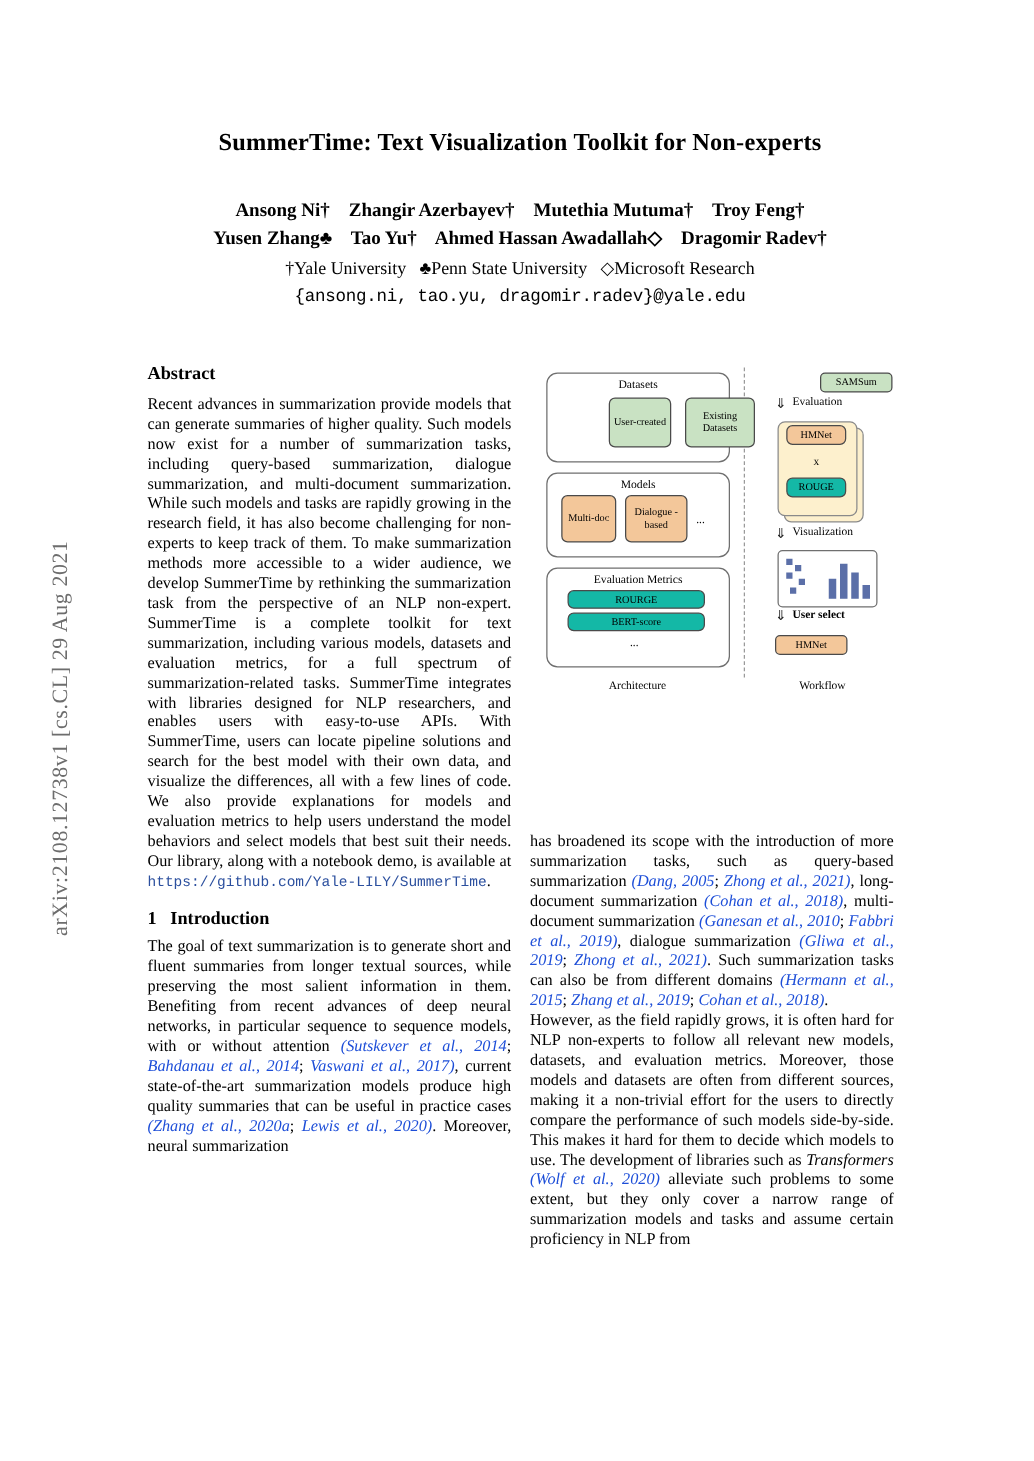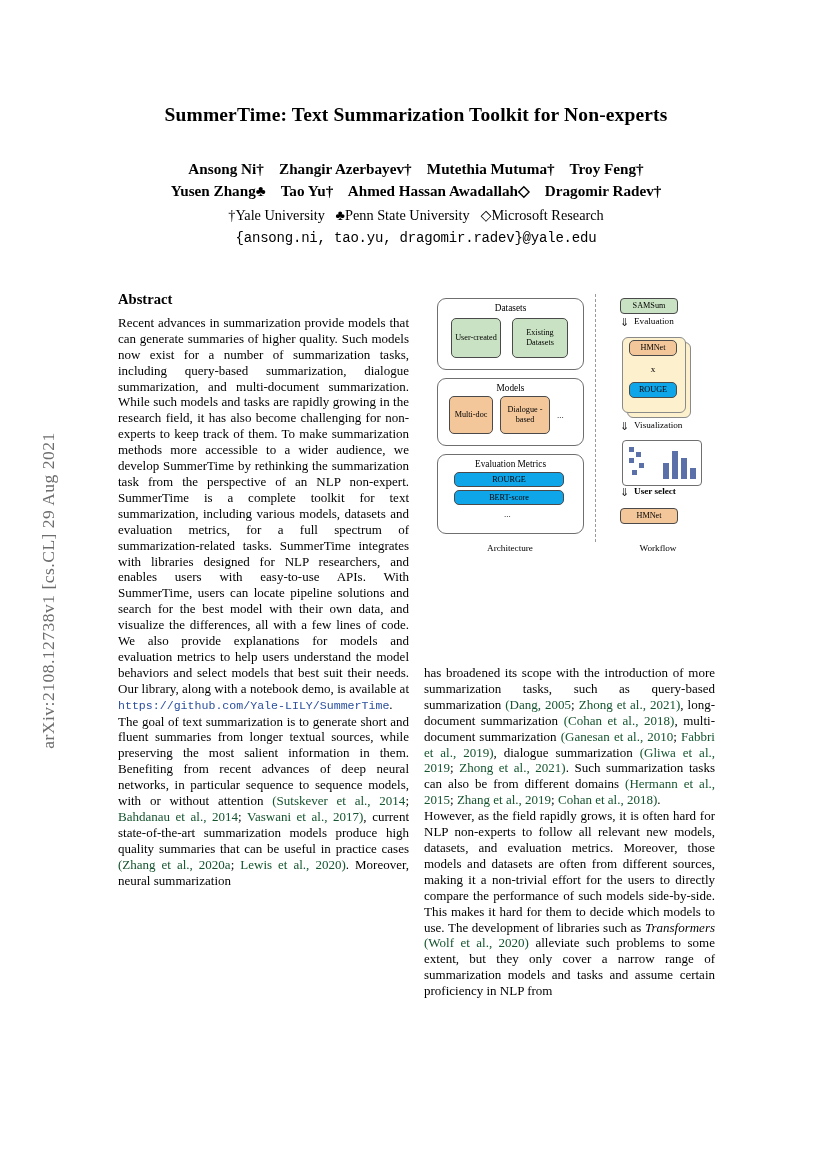--- a/index.html
+++ b/index.html
@@ -93,21 +93,21 @@
   }
   .abstract-head {
     font-size: 14.6px;
     font-weight: bold;
     text-align: left;
     margin: 0 0 7px 0;
   }
   p.body { margin: 0; text-indent: 0; }
   p.body + p.body { margin-top: 0px; }
   .indent { text-indent: 12px; }
-  .cite { color: #14532d; }
+  .cite { color: #1d4ed8; font-style: italic; }
   .link {
     color: #2b4f9e;
     font-family: "Liberation Mono", monospace;
     font-size: 11.6px;
     text-decoration: none;
     word-break: break-all;
   }
   .it { font-style: italic; }
 
   
@@ -142,23 +142,23 @@
     border-radius: 5px;
     font-size: 8.2px;
     line-height: 10px;
     text-align: center;
     display: flex;
     align-items: center;
     justify-content: center;
     box-sizing: border-box;
     padding: 1px;
   }
-  .chip-green { background: #c9e2c3; }
+  .chip-green { background: #c9e2c3; margin-left: 36px; }
   .chip-orange { background: #f3c79a; }
-  .chip-blue  { background: #0ea5e9; }
+  .chip-blue  { background: #14b8a6; }
   .chip-yellowbox { background: #fdf0cd; border: 1px solid #8a8a8a; }
   .fig-label {
     position: absolute;
     font-size: 9.2px;
     text-align: center;
   }
   .dots { position: absolute; font-size: 9px; }
   .vline {
     position: absolute;
     border-left: 1px dashed #9a9a9a;
@@ -186,33 +186,36 @@
     background: #5b6fa8;
   }
 </style>
 </head>
 <body>
 
 <div id="arxiv-stamp">arXiv:2108.12738v1  [cs.CL]  29 Aug 2021</div>
 
 <div id="page">
 
-  <div id="title">SummerTime: Text Summarization Toolkit for Non-experts</div>
+  <div id="title">SummerTime: Text Visualization Toolkit for Non-experts</div>
 
   <div id="authors">
     <div class="author-line">Ansong Ni† &nbsp;&nbsp; Zhangir Azerbayev† &nbsp;&nbsp; Mutethia Mutuma† &nbsp;&nbsp; Troy Feng†</div>
     <div class="author-line">Yusen Zhang♣ &nbsp;&nbsp; Tao Yu† &nbsp;&nbsp; Ahmed Hassan Awadallah◇ &nbsp;&nbsp; Dragomir Radev†</div>
     <div class="affil-line">†Yale University &nbsp;&nbsp;♣Penn State University &nbsp;&nbsp;◇Microsoft Research</div>
     <div class="email-line">{ansong.ni, tao.yu, dragomir.radev}@yale.edu</div>
   </div>
 
   <div class="col" id="col-left">
     <div class="abstract-head">Abstract</div>
     <p class="body"><span>Recent advances in summarization provide models that can generate summaries of higher quality. Such models now exist for a number of summarization tasks, including query-based summarization, dialogue summarization, and multi-document summarization. While such models and tasks are rapidly growing in the research field, it has also become challenging for non-experts to keep track of them. To make summarization methods more accessible to a wider audience, we develop SummerTime by rethinking the summarization task from the perspective of an NLP non-expert. SummerTime is a complete toolkit for text summarization, including various models, datasets and evaluation metrics, for a full spectrum of summarization-related tasks. SummerTime integrates with libraries designed for NLP researchers, and enables users with easy-to-use APIs. With SummerTime, users can locate pipeline solutions and search for the best model with their own data, and visualize the differences, all with a few lines of code. We also provide explanations for models and evaluation metrics to help users understand the model behaviors and select models that best suit their needs. Our library, along with a notebook demo, is available at </span><a class="link" href="#">https://github.com/Yale-LILY/SummerTime</a><span>.</span></p>
 
+    <div class="section-head">
+      <span>1</span>&nbsp;&nbsp;&nbsp;<span>Introduction</span>
+    </div>
 
     <p class="body"><span>The goal of text summarization is to generate short and fluent summaries from longer textual sources, while preserving the most salient information in them. Benefiting from recent advances of deep neural networks, in particular sequence to sequence models, with or without attention </span><span class="cite">(Sutskever et al., 2014</span><span>; </span><span class="cite">Bahdanau et al., 2014</span><span>; </span><span class="cite">Vaswani et al., 2017)</span><span>, current state-of-the-art summarization models produce high quality summaries that can be useful in practice cases </span><span class="cite">(Zhang et al., 2020a</span><span>; </span><span class="cite">Lewis et al., 2020)</span><span>. Moreover, neural summarization</span></p>
   </div>
 
   <div id="figure">
     <div id="fig-canvas">
 
       <div class="vline" style="left:171px; top:4px; height:248px;"></div>
 
       <div class="fig-panel" style="left:13px; top:8px; width:145px; height:70px;">

